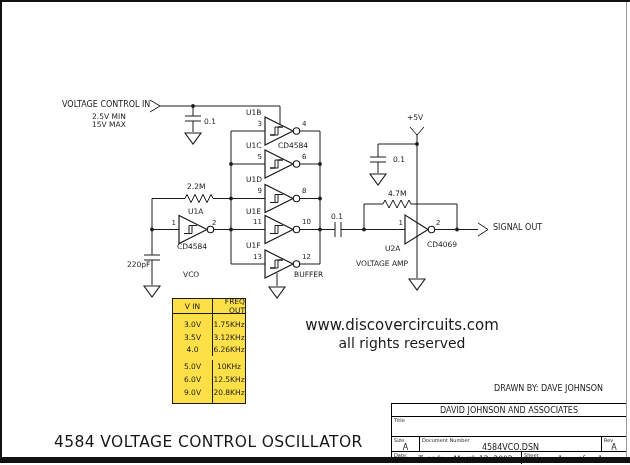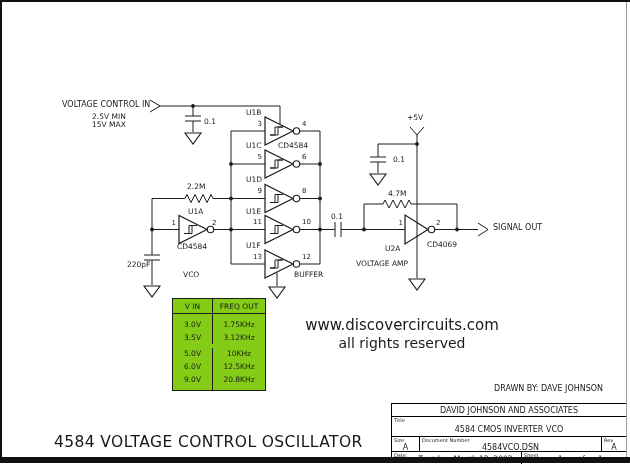--- a/index.html
+++ b/index.html
@@ -18,22 +18,22 @@
   .pin-in { width:12px; text-align:right; }
   .ref { font-size:7.5px; }
   svg { position:absolute; left:0; top:0; }
   
   .border-top    { position:absolute; left:0; top:0; width:630px; height:2px; background:#111; }
   .border-left   { position:absolute; left:0; top:0; width:2px; height:458px; background:#111; }
   .border-bottom { position:absolute; left:0; top:457px; width:630px; height:6px; background:#111; }
   .border-right  { position:absolute; left:626px; top:2px; width:1px; height:455px; background:#9a9a9a; }
   
   .ftable {
-    position:absolute; left:172px; top:298px; width:94px;
-    border:1px solid #1a1a1a; background:#84cc16;
+    position:absolute; left:172px; top:298px; width:74px;
+    border:1px solid #1a1a1a; background:#fde047;
     font-size:7.5px; text-align:right;
   }
   .ftable .hdr { display:flex; border-bottom:1px solid #1a1a1a; height:15px; align-items:center; }
   .ftable .row { display:flex; height:12.8px; align-items:center; }
   .ftable .row.gap { margin-top:4px; }
   .ftable .c1 { width:40px; border-right:1px solid #1a1a1a; align-self:stretch; display:flex; align-items:center; justify-content:center; }
   .ftable .c2 { flex:1; display:flex; align-items:center; justify-content:center; }
   .ftable .pad { height:4px; }
   .ftable .pad .c1 { }
   
@@ -225,20 +225,24 @@
         <div class="c1" style="height:4px;"></div>
       </div>
     <div class="row">
       <div class="c1">3.0V</div>
       <div class="c2">1.75KHz</div>
     </div>
     <div class="row">
       <div class="c1">3.5V</div>
       <div class="c2">3.12KHz</div>
     </div>
+    <div class="row">
+      <div class="c1">4.0</div>
+      <div class="c2">6.26KHz</div>
+    </div>
     <div class="row gap">
       <div class="c1">5.0V</div>
       <div class="c2">10KHz</div>
     </div>
     <div class="row">
       <div class="c1">6.0V</div>
       <div class="c2">12.5KHz</div>
     </div>
     <div class="row">
       <div class="c1">9.0V</div>
@@ -253,21 +257,20 @@
     <div class="l1">www.discovercircuits.com</div>
     <div class="l2">all rights reserved</div>
   </div>
   <div class="drawnby">DRAWN BY: DAVE JOHNSON</div>
   <div class="bigtitle">4584 VOLTAGE CONTROL OSCILLATOR</div>
 
   <div class="tblock">
     <div class="tb-company">DAVID JOHNSON AND ASSOCIATES</div>
     <div class="tb-title">
       <span class="tiny">Title</span>
-      <span class="val">4584 CMOS INVERTER VCO</span>
     </div>
     <div class="tb-r3">
       <div class="tb-size">
         <span class="tiny">Size</span>
         <span class="val">A</span>
       </div>
       <div class="tb-doc">
         <span class="tiny">Document Number</span>
         <span class="val">4584VCO.DSN</span>
       </div>

